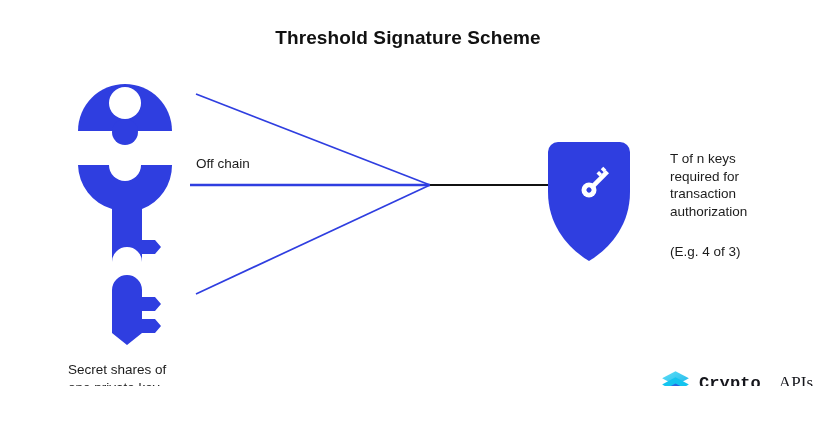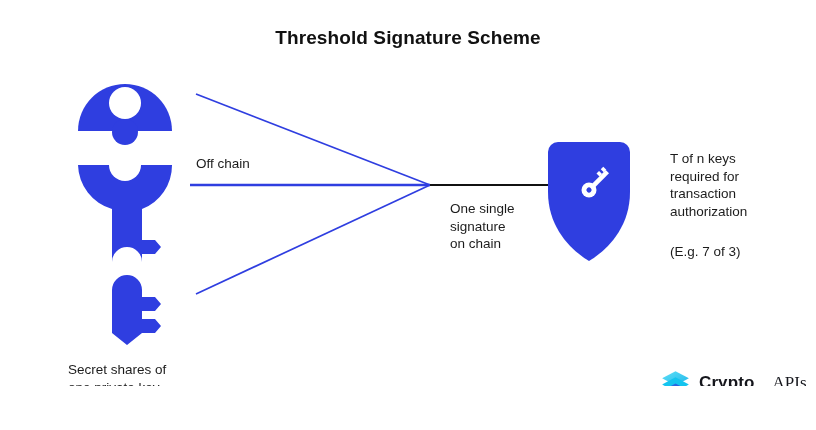--- a/index.html
+++ b/index.html
@@ -69,21 +69,21 @@
   }
   #logo-mark { width: 33px; height: 33px; flex: none; }
   #logo-text {
     font-size: 17px;
     color: #15161c;
     letter-spacing: 0.1px;
     white-space: nowrap;
   }
   #logo-text .crypto {
     font-weight: bold;
-    font-family: Liberation Sans, sans-serif;
+    font-family: Liberation Mono, monospace;
   }
   #logo-text .apis {
     font-family: "Liberation Serif", serif;
     font-weight: normal;
     margin-left: 18px;
   }
 </style>
 </head>
 <body>
 
@@ -124,33 +124,30 @@
         <circle cx="0" cy="0" r="2.6" fill="#2f3ee0"></circle>
         <rect x="6" y="-2.3" width="20" height="4.6" fill="#ffffff"></rect>
         <rect x="17" y="-6.4" width="3.6" height="4.3" fill="#ffffff"></rect>
         <rect x="23" y="-6.4" width="3.6" height="4.3" fill="#ffffff"></rect>
       </g>
     </g>
   </svg>
 
   <div class="label" id="off-chain-label">Off chain</div>
 
-  <div class="label" id="one-signature-label">One single
-signature
-on chain</div>
 
   <div class="label" id="secret-shares-label">Secret shares of
 one private key</div>
 
   <div class="label" id="t-of-n-label">T of n keys
 required for
 transaction
 authorization</div>
 
-  <div class="label" id="eg-label">(E.g. 7 of 3)</div>
+  <div class="label" id="eg-label">(E.g. 4 of 3)</div>
 
   <div id="logo">
     <svg id="logo-mark" viewBox="0 0 64 64">
       <defs>
         <linearGradient id="gradTop" x1="0" y1="0" x2="1" y2="1">
           <stop offset="0" stop-color="#5fe0f7"></stop>
           <stop offset="1" stop-color="#1fb6ea"></stop>
         </linearGradient>
         <linearGradient id="gradBot" x1="0" y1="0" x2="1" y2="1">
           <stop offset="0" stop-color="#2f7fe8"></stop>

